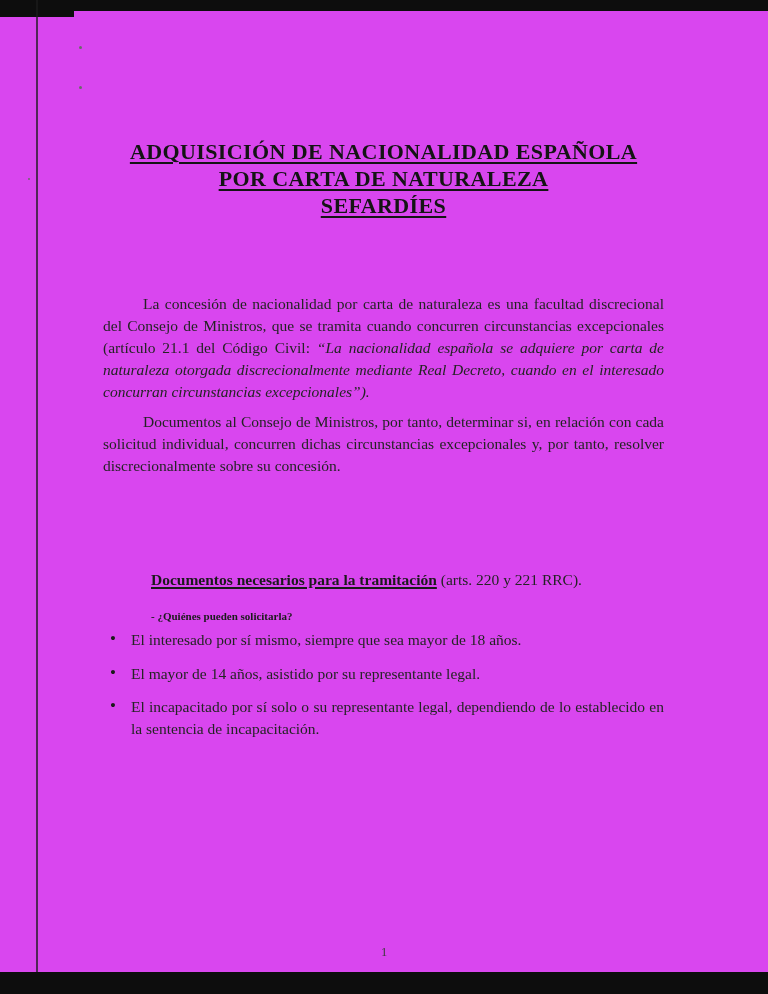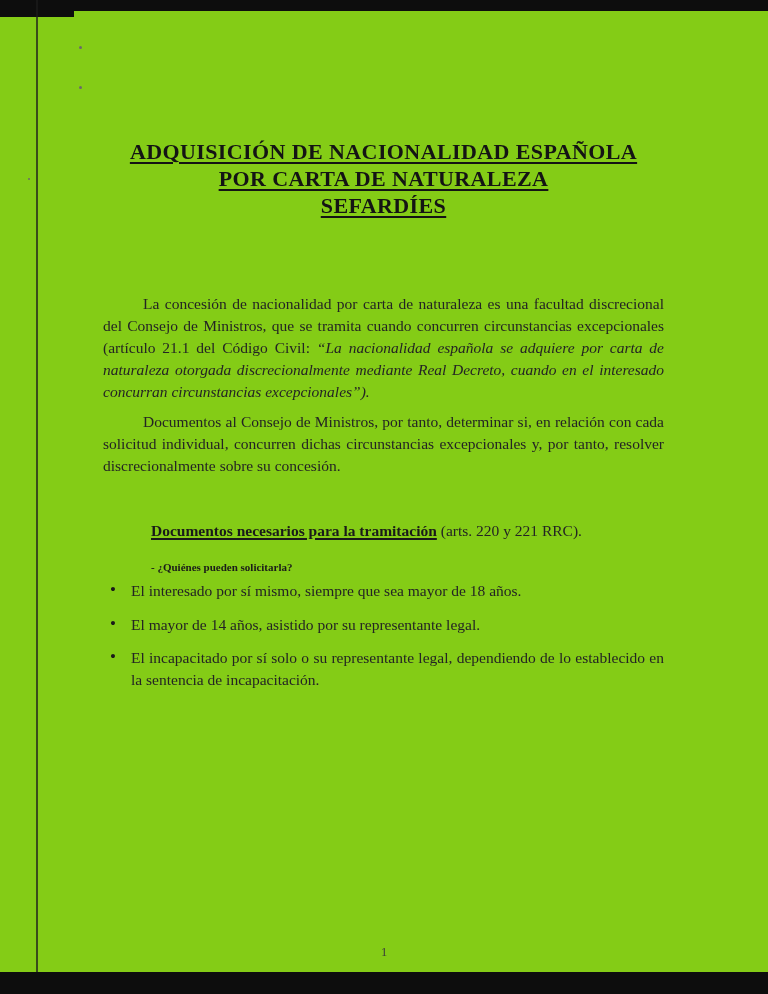--- a/index.html
+++ b/index.html
@@ -5,21 +5,21 @@
   * { margin: 0; padding: 0; box-sizing: border-box; }
   html, body { background: #ffffff; }
   body {
     font-family: "Liberation Serif", "DejaVu Serif", serif;
     width: 768px;
   }
   .page {
     position: relative;
     width: 768px;
     height: 994px;
-    background: #84cc16;
+    background: #d946ef;
     color: #262626;
     overflow: hidden;
     margin: 0 auto;
   }
   
   .edge-top {
     position: absolute; top: 0; left: 0;
     width: 100%; height: 11px; background: #0d0d0d;
   }
   .edge-top-corner {
@@ -67,21 +67,21 @@
     line-height: 22px;
     text-align: justify;
     text-indent: 40px;
     color: #242424;
   }
   .para-1 { margin-top: 74px; }
   .para-2 { margin-top: 8px; }
   .italic { font-style: italic; }
 
   .section-heading {
-    margin-top: 43px;
+    margin-top: 92px;
     padding-left: 48px;
     font-size: 15.5px;
     line-height: 22px;
     color: #242424;
   }
   .section-heading .head {
     font-weight: bold;
     text-decoration: underline;
     text-decoration-thickness: 1.5px;
     text-underline-offset: 2px;

